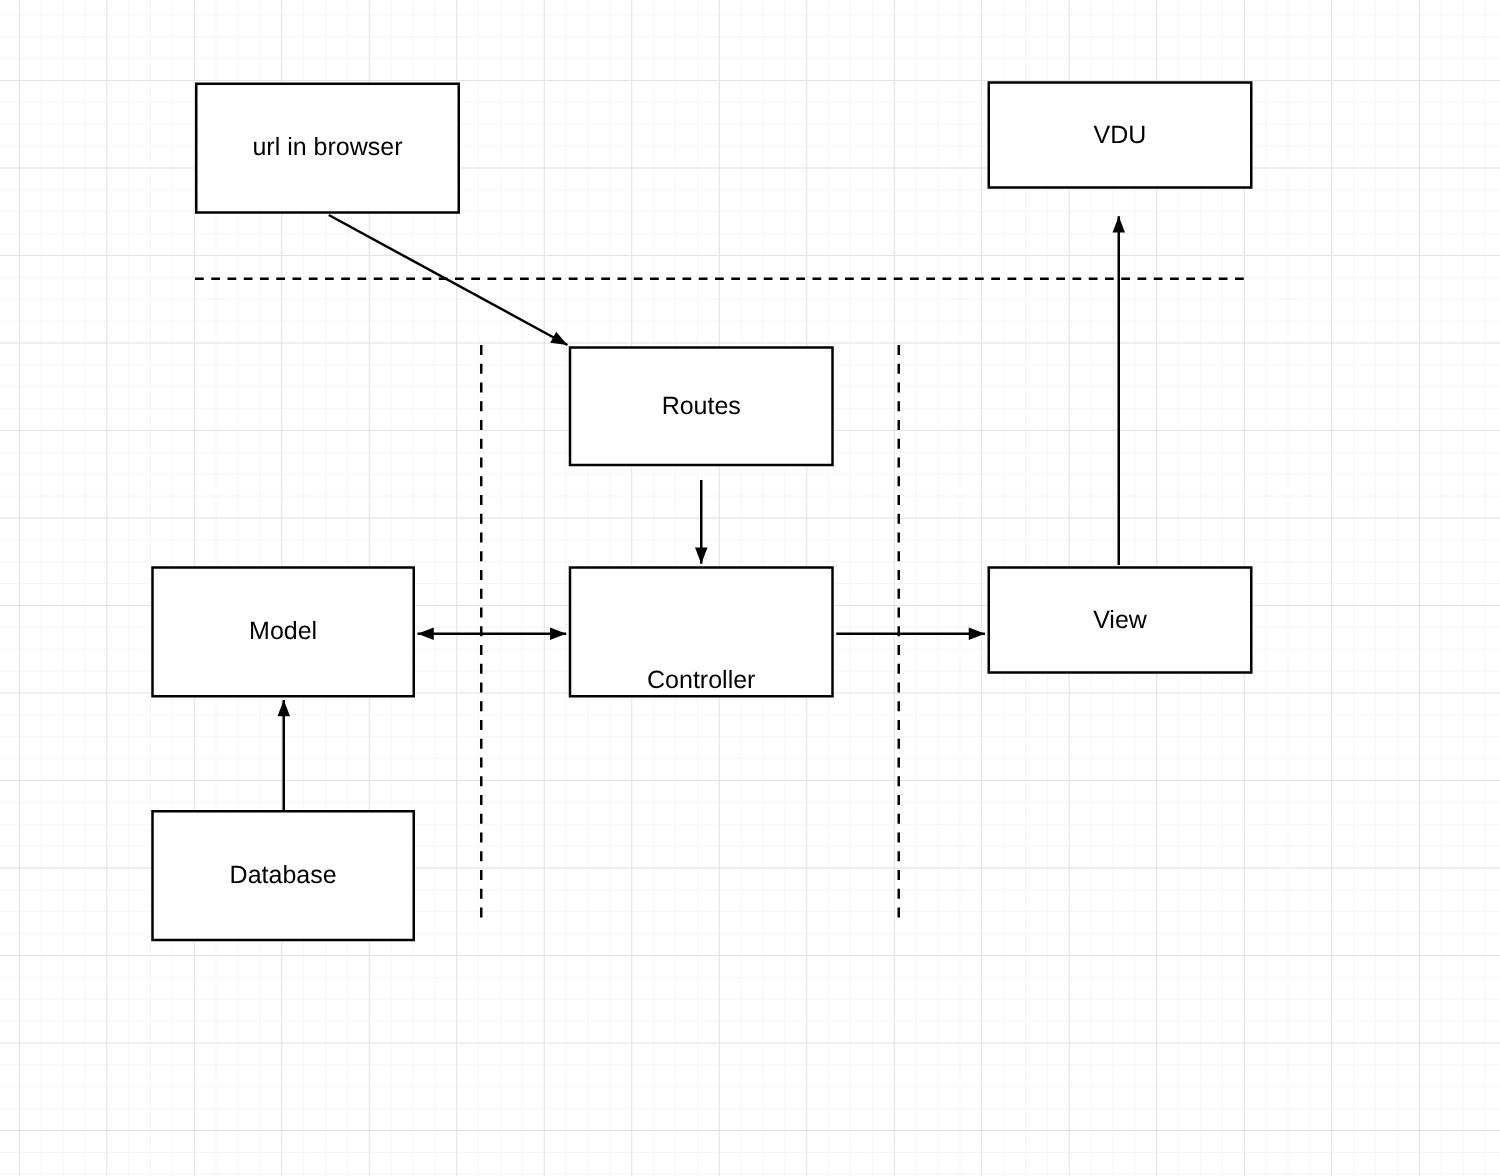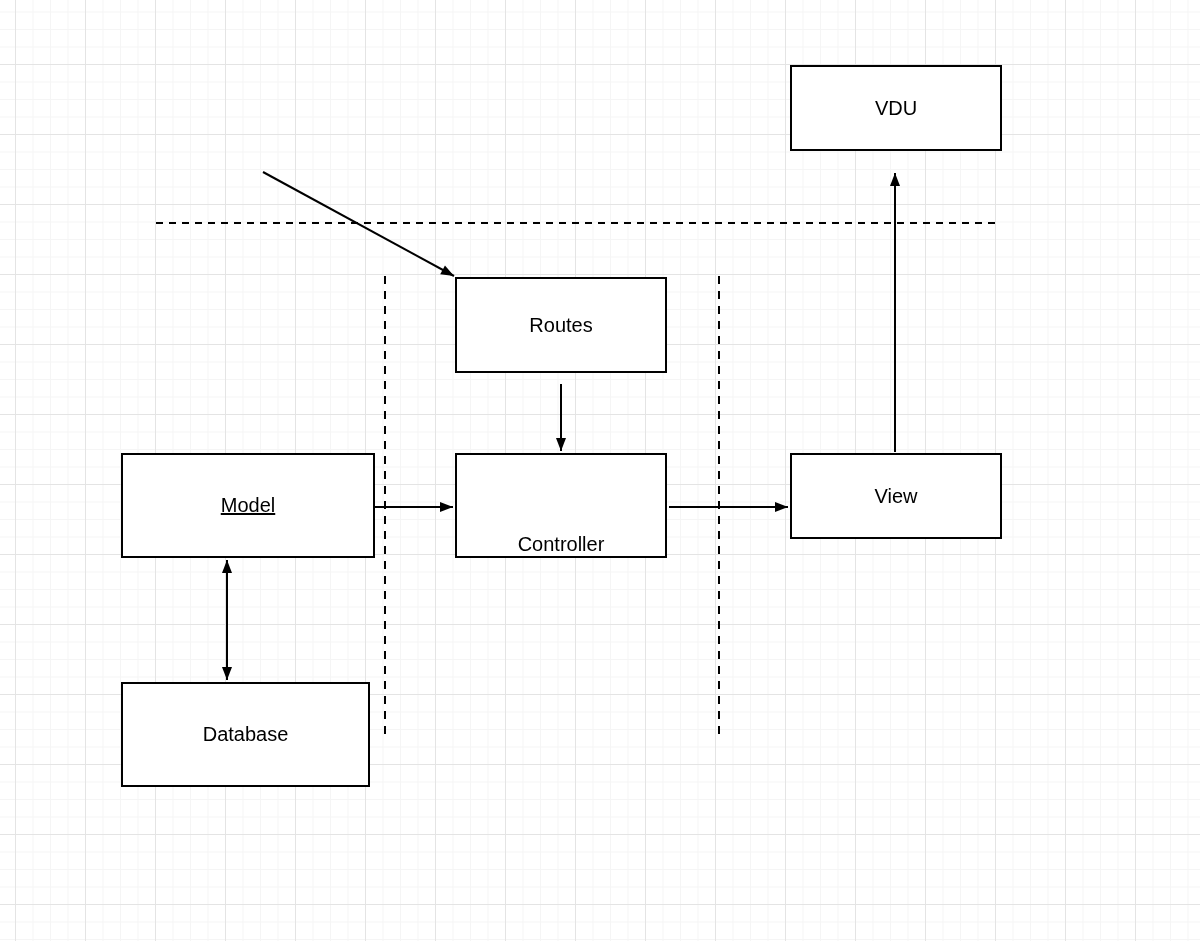--- a/index.html
+++ b/index.html
@@ -72,38 +72,41 @@
     <line class="dashed-v" x1="719" y1="276" x2="719" y2="736"></line>
 
     <line x1="263" y1="172" x2="454" y2="276" marker-end="url(#ah-end)"></line>
     <line x1="561" y1="384" x2="561" y2="451" marker-end="url(#ah-end)"></line>
     <line x1="334" y1="507" x2="453" y2="507" marker-start="url(#ah-start)" marker-end="url(#ah-end)"></line>
     <line x1="669" y1="507" x2="788" y2="507" marker-end="url(#ah-end)"></line>
     <line x1="895" y1="452" x2="895" y2="173" marker-end="url(#ah-end)"></line>
     <line x1="227" y1="560" x2="227" y2="680" marker-start="url(#ah-start)" marker-end="url(#ah-end)"></line>
   </svg>
 
+  <div class="node" style="left:156px; top:66px; width:212px; height:105px;">
+    <span>url in browser</span>
+  </div>
 
   <div class="node" style="left:790px; top:65px; width:212px; height:86px;">
     <span>VDU</span>
   </div>
 
   <div class="node" style="left:455px; top:277px; width:212px; height:96px;">
     <span>Routes</span>
   </div>
 
-  <div class="node" style="left:121px; top:453px; width:254px; height:105px;text-decoration:underline;">
+  <div class="node" style="left:121px; top:453px; width:211px; height:105px;">
     <span>Model</span>
   </div>
 
   <div class="node" style="left:455px; top:453px; width:212px; height:105px;align-items:flex-end;">
     <span>Controller</span>
   </div>
 
   <div class="node" style="left:790px; top:453px; width:212px; height:86px;">
     <span>View</span>
   </div>
 
-  <div class="node" style="left:121px; top:682px; width:249px; height:105px;">
+  <div class="node" style="left:121px; top:648px; width:211px; height:105px;">
     <span>Database</span>
   </div>
 
 </div>
 
 </body></html>

